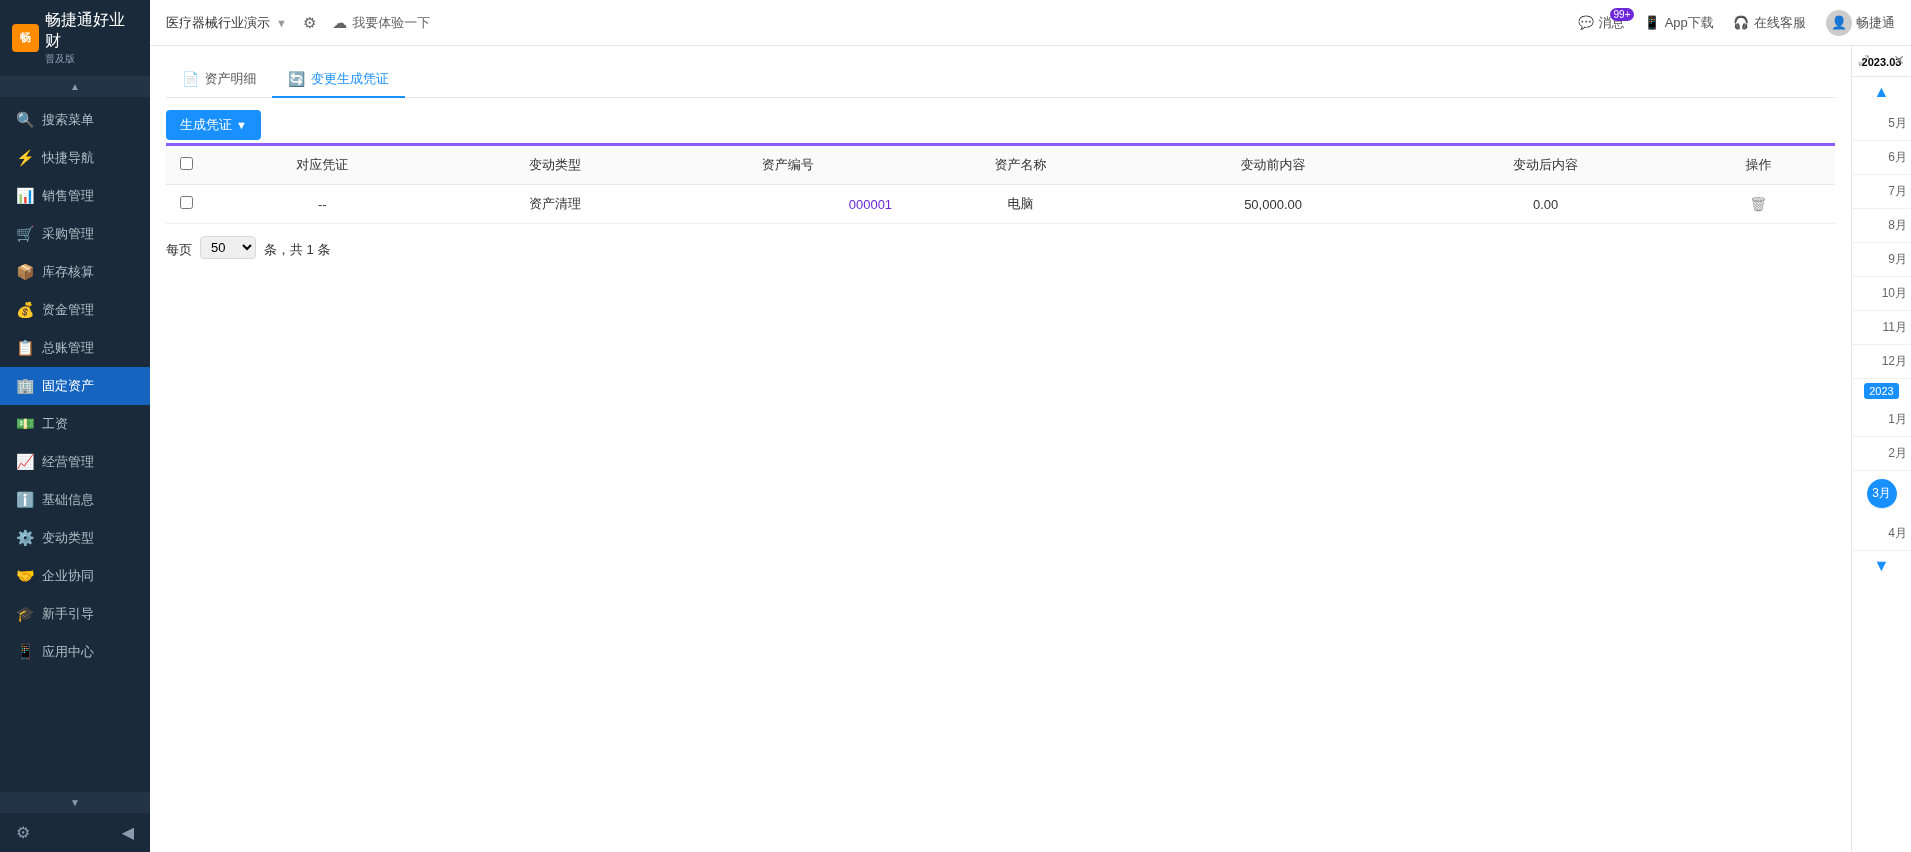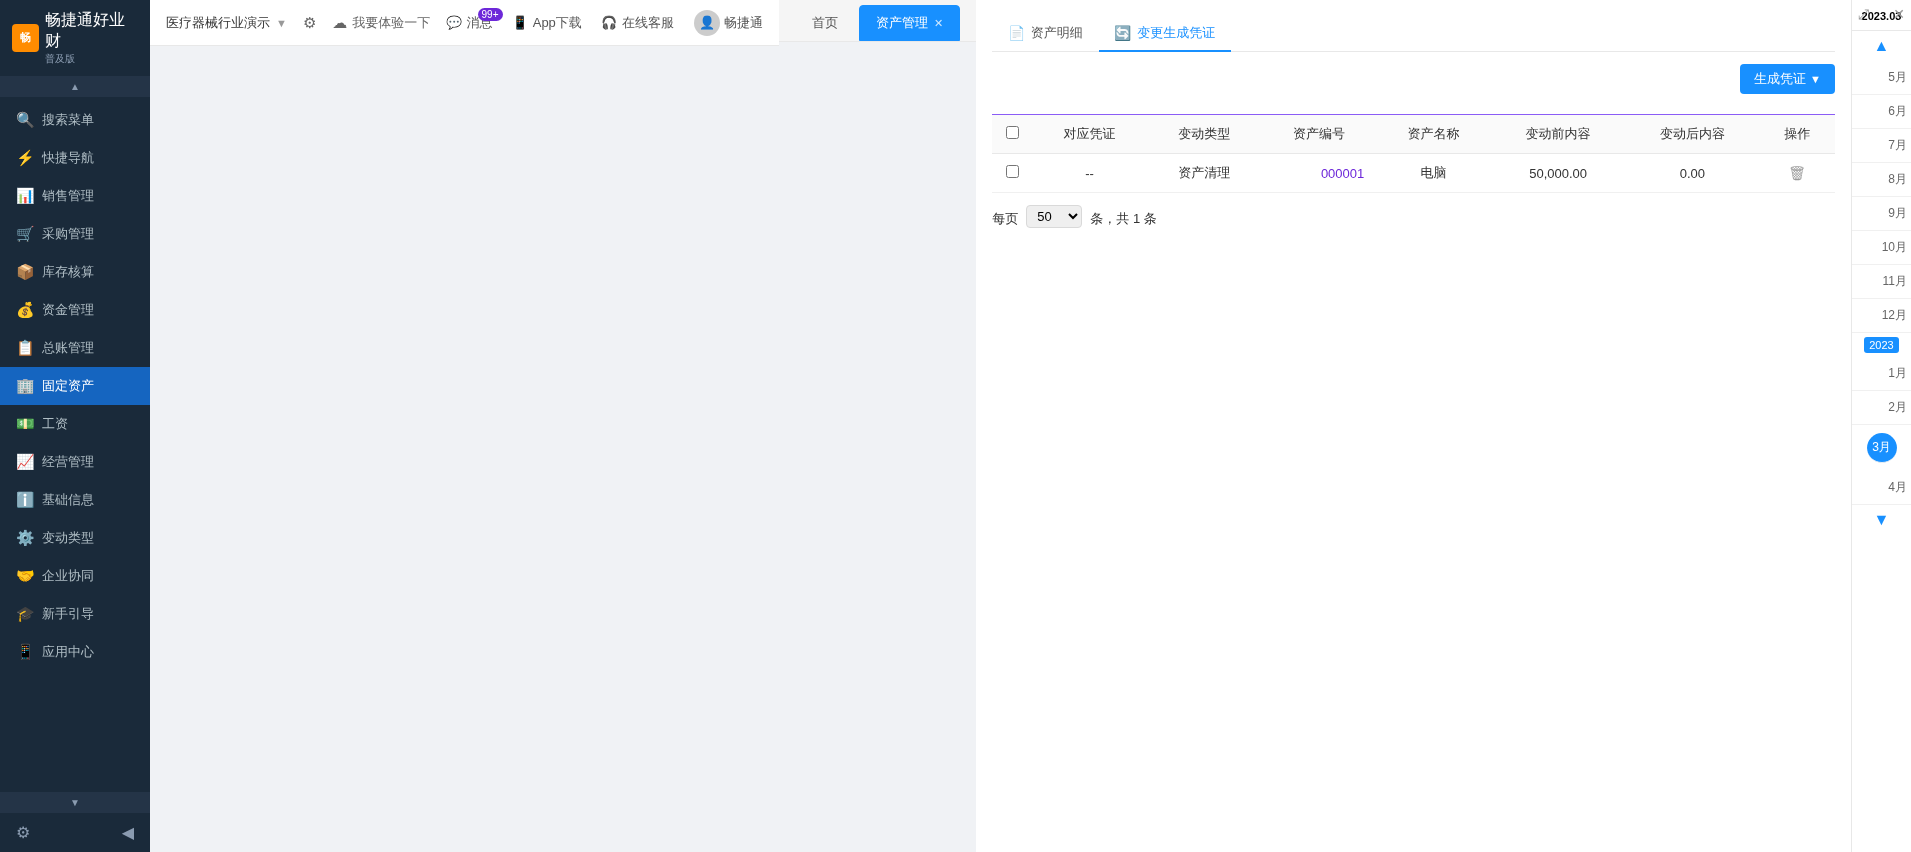--- a/index.html
+++ b/index.html
@@ -53,21 +53,21 @@
     .sidebar-footer-icon { color: #8a9bb0; cursor: pointer; font-size: 16px; }
     .sidebar-scroll-btn {
       width: 100%; height: 20px; background: #243447; display: flex; align-items: center; justify-content: center; cursor: pointer;
     }
     .sidebar-scroll-btn-inner { color: #8a9bb0; font-size: 10px; }
 
     
     .main-area {
       flex: 1;
       display: flex;
-      flex-direction: row;
+      flex-direction: column;
       overflow: hidden;
     }
 
     
     .topbar {
       height: 46px;
       background: #fff;
       border-bottom: 1px solid #e8e8e8;
       display: flex;
       align-items: center;
@@ -171,22 +171,21 @@
     }
     .sub-tab.active {
       color: #1890ff;
       border-bottom-color: #1890ff;
     }
     .sub-tab-icon { font-size: 14px; }
 
     
     .table-toolbar {
       display: flex;
-      justify-content: flex-end;
-      margin-bottom: 20px;
+      margin-bottom: 3px;
     }
     .btn-generate {
       background: #1890ff;
       color: #fff;
       border: none;
       padding: 6px 14px;
       border-radius: 4px;
       cursor: pointer;
       font-size: 13px;
       display: flex; align-items: center; gap: 4px;
@@ -195,21 +194,21 @@
 
     
     .data-table { width: 100%; border-collapse: collapse; font-size: 13px; }
     .data-table th {
       background: #fafafa;
       padding: 10px 12px;
       text-align: center;
       font-weight: 500;
       color: #333;
       border-bottom: 1px solid #e8e8e8;
-      border-top: 1px solid #8b5cf6;
+      border-top: 3px solid #8b5cf6;
     }
     .data-table td {
       padding: 10px 12px;
       text-align: center;
       color: #333;
       border-bottom: 1px solid #f0f0f0;
     }
     .checkbox-cell { width: 40px; }
     input[type="checkbox"] { cursor: pointer; }
     .delete-icon { color: #999; cursor: pointer; font-size: 14px; }
@@ -406,24 +405,20 @@
       </div>
       <div class="topbar-right-item">
         <div class="topbar-avatar">
           <span>👤</span>
         </div>
         <span>畅捷通</span>
       </div>
     </div>
   </div>
 
-  <div class="tabbar" id="tabbar">
-      <div class="tab"><span>首页</span></div>
-      <div class="tab active"><span>资产管理</span><span class="tab-close">✕</span></div>
-    </div>
 
   <div class="content-wrapper">
     <div class="page-content">
 
       <div class="sub-tabs" id="sub-tabs">
           <div class="sub-tab">
             <span class="sub-tab-icon">📄</span>
             <span>资产明细</span>
           </div>
           <div class="sub-tab active">

